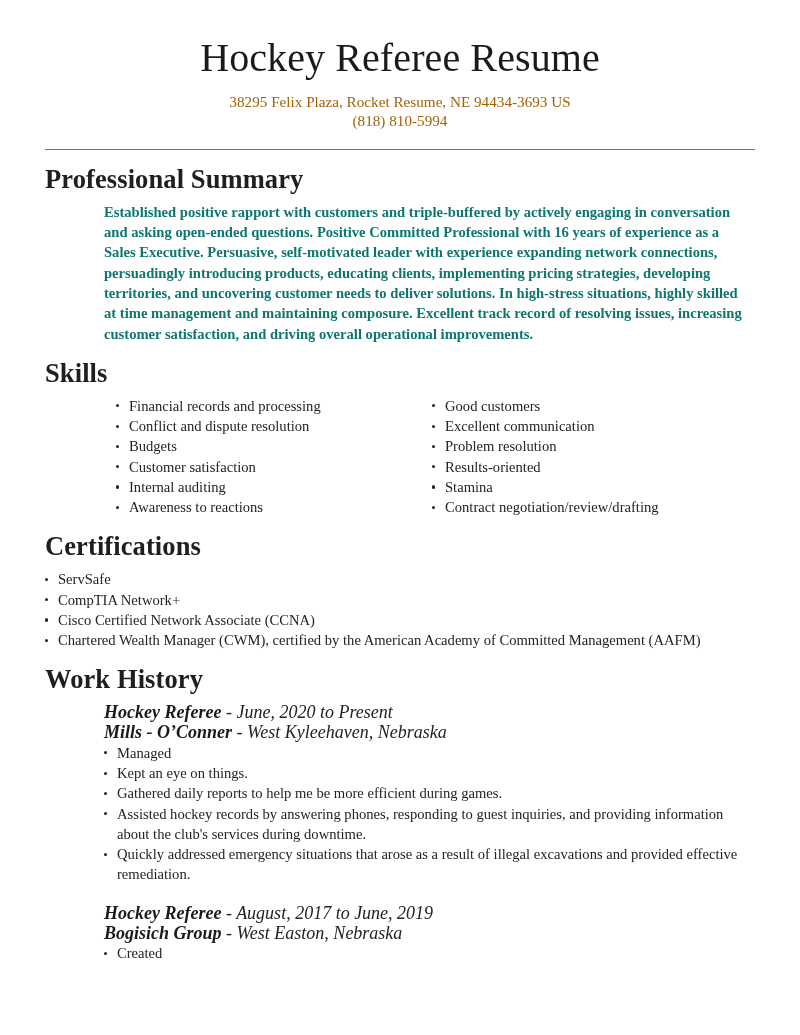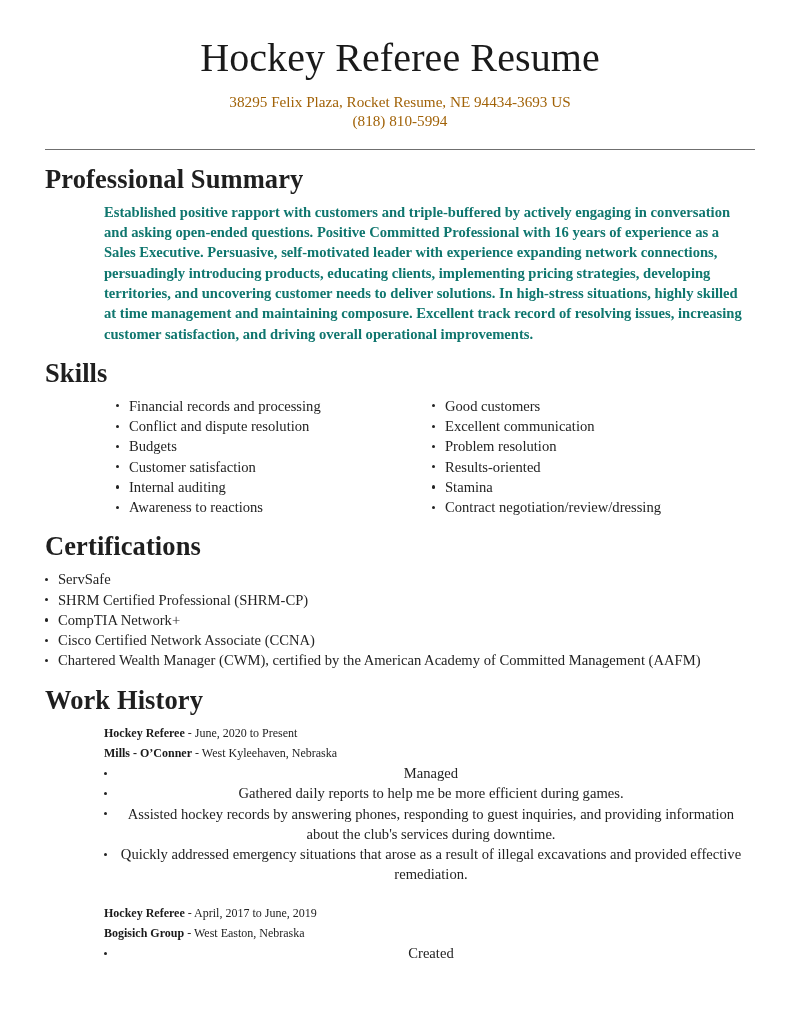--- a/index.html
+++ b/index.html
@@ -126,35 +126,35 @@
     margin-top: 2px;
   }
   .job {
     margin-left: 59px;
     margin-top: 0;
   }
   .job + .job {
     margin-top: 18px;
   }
   .job-line {
-    font-size: 12px;
+    font-size: 18px;
     line-height: 20.2px;
     color: #232323;
+    font-style: italic;
   }
   .job-line .strong {
     font-weight: 700;
     color: #1a1a1a;
   }
   .job-bullets {
     margin-top: 8px;
     margin-left: 11px;
   }
   .job-bullets > li {
     max-width: 628px;
-    text-align: center;
   }
 </style>
 </head>
 <body>
 
 <div class="page">
 
   <h1 class="resume-title">Hockey Referee Resume</h1>
 
   <div class="contact-block">
@@ -179,30 +179,29 @@
         <li>Customer satisfaction</li>
         <li>Internal auditing</li>
         <li>Awareness to reactions</li>
       </ul>
       <ul class="bullets skills-col second">
         <li>Good customers</li>
         <li>Excellent communication</li>
         <li>Problem resolution</li>
         <li>Results-oriented</li>
         <li>Stamina</li>
-        <li>Contract negotiation/review/dressing</li>
+        <li>Contract negotiation/review/drafting</li>
       </ul>
     </div>
   </div>
 
   <div class="section">
     <h2 class="section-heading">Certifications</h2>
     <ul class="bullets certs-list">
       <li>ServSafe</li>
-      <li>SHRM Certified Professional (SHRM-CP)</li>
       <li>CompTIA Network+</li>
       <li>Cisco Certified Network Associate (CCNA)</li>
       <li>Chartered Wealth Manager (CWM), certified by the American Academy of Committed Management (AAFM)</li>
     </ul>
   </div>
 
   <div class="section">
     <h2 class="section-heading">Work History</h2>
 
     <div class="jobs">
@@ -213,31 +212,32 @@
           <span>-</span>
           <span>June, 2020 to Present</span>
         </div>
         <div class="job-line">
           <span class="strong">Mills - O’Conner</span>
           <span>-</span>
           <span>West Kyleehaven, Nebraska</span>
         </div>
         <ul class="bullets job-bullets">
           <li>Managed</li>
+          <li>Kept an eye on things.</li>
           <li>Gathered daily reports to help me be more efficient during games.</li>
           <li>Assisted hockey records by answering phones, responding to guest inquiries, and providing information about the club's services during downtime.</li>
           <li>Quickly addressed emergency situations that arose as a result of illegal excavations and provided effective remediation.</li>
         </ul>
       </div>
 
       <div class="job">
         <div class="job-line">
           <span class="strong">Hockey Referee</span>
           <span>-</span>
-          <span>April, 2017 to June, 2019</span>
+          <span>August, 2017 to June, 2019</span>
         </div>
         <div class="job-line">
           <span class="strong">Bogisich Group</span>
           <span>-</span>
           <span>West Easton, Nebraska</span>
         </div>
         <ul class="bullets job-bullets">
           <li>Created</li>
 
         </ul>

